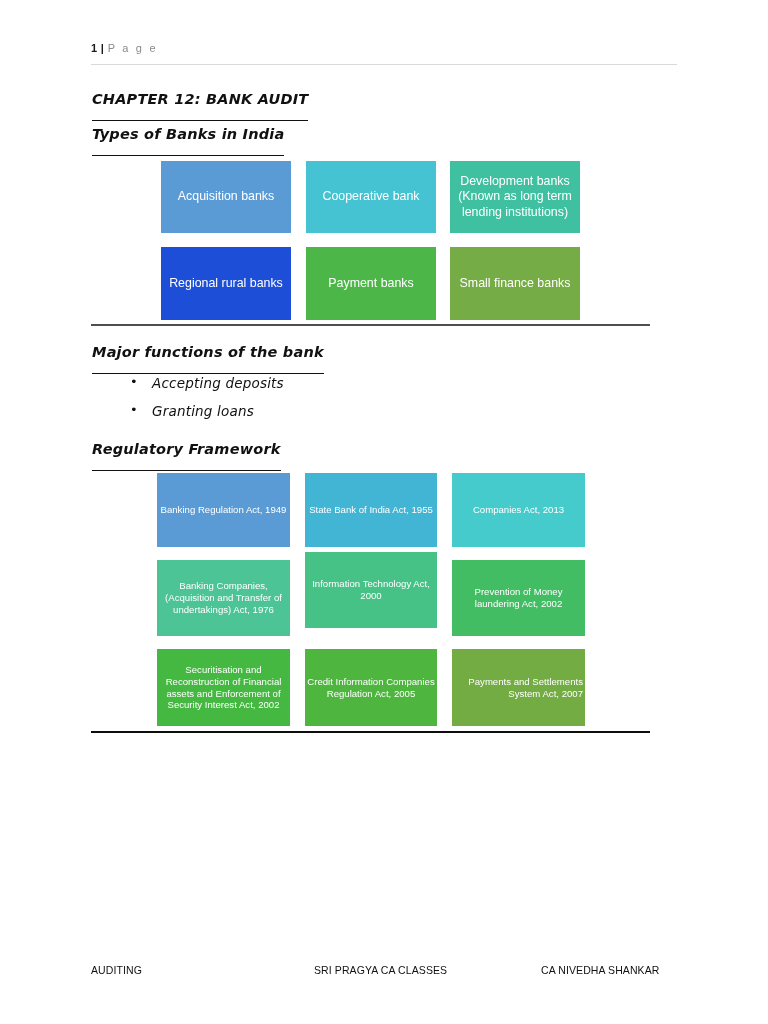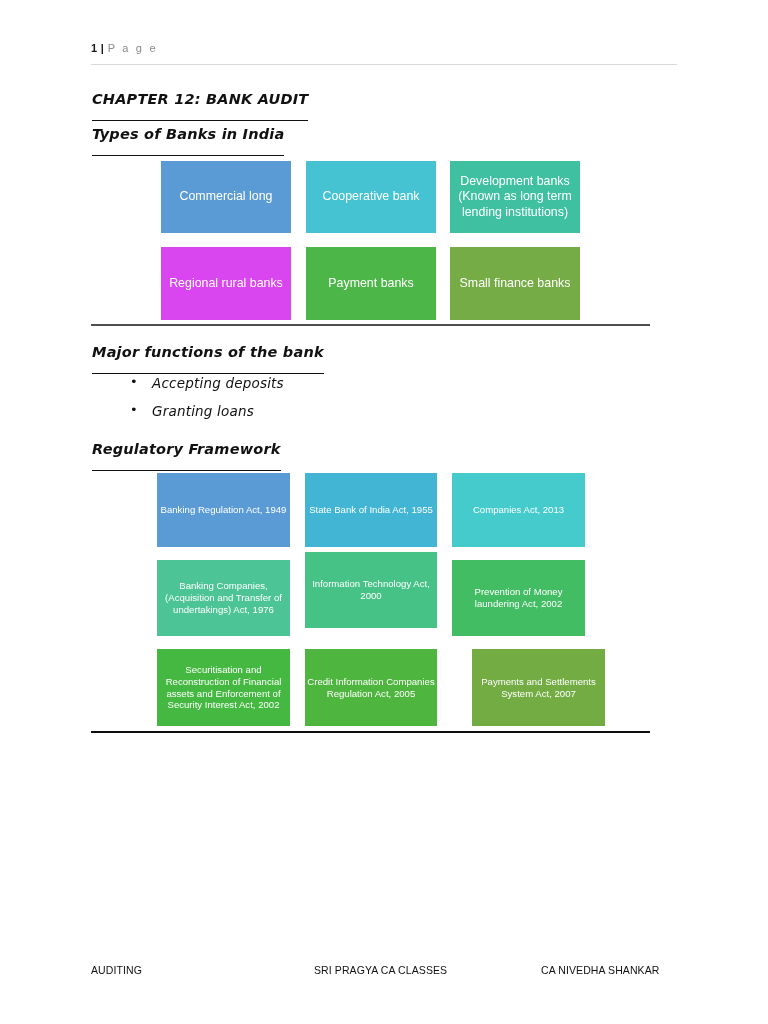--- a/index.html
+++ b/index.html
@@ -168,45 +168,45 @@
 
   <div class="h-underline" style="left:92px; top:91px;">CHAPTER 12: BANK AUDIT</div>
 
   <div class="h-underline" style="left:92px; top:126px;">Types of Banks in India</div>
 
   <div class="h-underline" style="left:92px; top:344px;">Major functions of the bank</div>
 
   <div class="h-underline" style="left:92px; top:441px;">Regulatory Framework</div>
 
   <div id="types-group">
-      <div class="box big" style="left: 161px; top: 161px; width: 130px; height: 72px; background: rgb(91, 155, 213);">Commercial long</div>
+      <div class="box big" style="left: 161px; top: 161px; width: 130px; height: 72px; background: rgb(91, 155, 213);">Acquisition banks</div>
       <div class="box big" style="left: 306px; top: 161px; width: 130px; height: 72px; background: rgb(69, 195, 210);">Cooperative bank</div>
       <div class="box big" style="left: 450px; top: 161px; width: 130px; height: 72px; background: rgb(63, 192, 160);">Development banks (Known as long term lending institutions)</div>
-      <div class="box big" style="left: 161px; top: 247px; width: 130px; height: 73px; background: #d946ef;">Regional rural banks</div>
+      <div class="box big" style="left: 161px; top: 247px; width: 130px; height: 73px; background: #1d4ed8;">Regional rural banks</div>
       <div class="box big" style="left: 306px; top: 247px; width: 130px; height: 73px; background: rgb(76, 183, 72);">Payment banks</div>
       <div class="box big" style="left: 450px; top: 247px; width: 130px; height: 73px; background: rgb(118, 172, 69);">Small finance banks</div>
     </div>
 
   <div class="rule rule-gray"></div>
 
   <ul class="bullet-list" id="functions-list">
       <li>Accepting deposits</li>
       <li>Granting loans</li>
     </ul>
 
   <div id="regulatory-group">
       <div class="box small" style="left: 157px; top: 473px; width: 133px; height: 74px; background: rgb(91, 155, 213);">Banking Regulation Act, 1949</div>
       <div class="box small" style="left: 305px; top: 473px; width: 132px; height: 74px; background: rgb(66, 180, 212);">State Bank of India Act, 1955</div>
       <div class="box small" style="left: 452px; top: 473px; width: 133px; height: 74px; background: rgb(69, 203, 203);">Companies Act, 2013</div>
       <div class="box small" style="left: 157px; top: 560px; width: 133px; height: 76px; background: rgb(76, 196, 150);">Banking Companies, (Acquisition and Transfer of undertakings) Act, 1976</div>
       <div class="box small" style="left: 305px; top: 552px; width: 132px; height: 76px; background: rgb(70, 194, 135);">Information Technology Act, 2000</div>
       <div class="box small" style="left: 452px; top: 560px; width: 133px; height: 76px; background: rgb(66, 189, 99);">Prevention of Money laundering Act, 2002</div>
       <div class="box small" style="left: 157px; top: 649px; width: 133px; height: 77px; background: rgb(68, 184, 65);">Securitisation and Reconstruction of Financial assets and Enforcement of Security Interest Act, 2002</div>
       <div class="box small" style="left: 305px; top: 649px; width: 132px; height: 77px; background: rgb(78, 181, 63);">Credit Information Companies Regulation Act, 2005</div>
-      <div class="box small" style="left: 472px; top: 649px; width: 133px; height: 77px; background: rgb(116, 172, 68);">Payments and Settlements System Act, 2007</div>
+      <div class="box small" style="left: 452px; top: 649px; width: 133px; height: 77px; background: rgb(116, 172, 68); text-align: right;">Payments and Settlements System Act, 2007</div>
     </div>
 
   <div class="rule rule-black"></div>
 
   <div class="footer">
     <span class="f-left">AUDITING</span>
     <span class="f-center">SRI PRAGYA CA CLASSES</span>
     <span class="f-right">CA NIVEDHA SHANKAR</span>
   </div>
 

